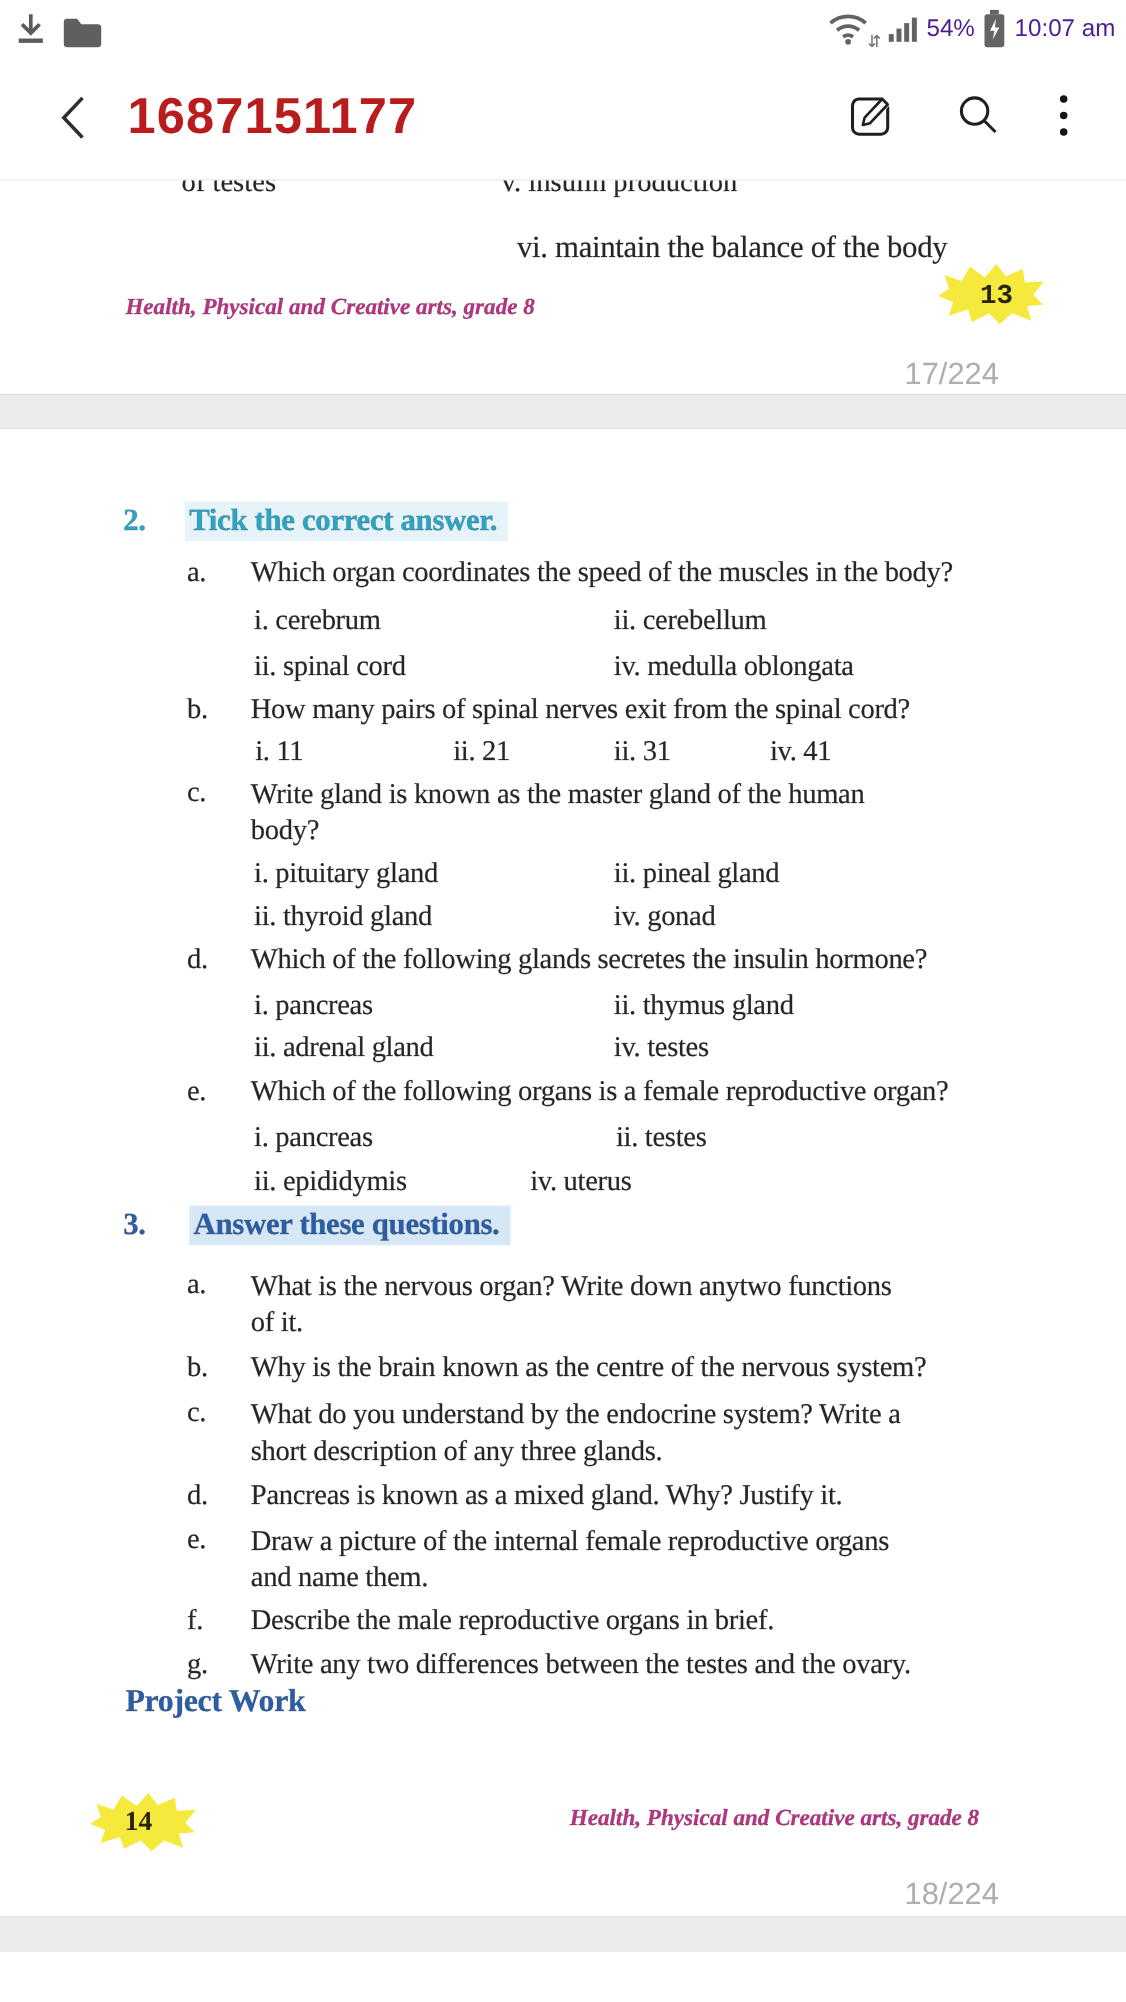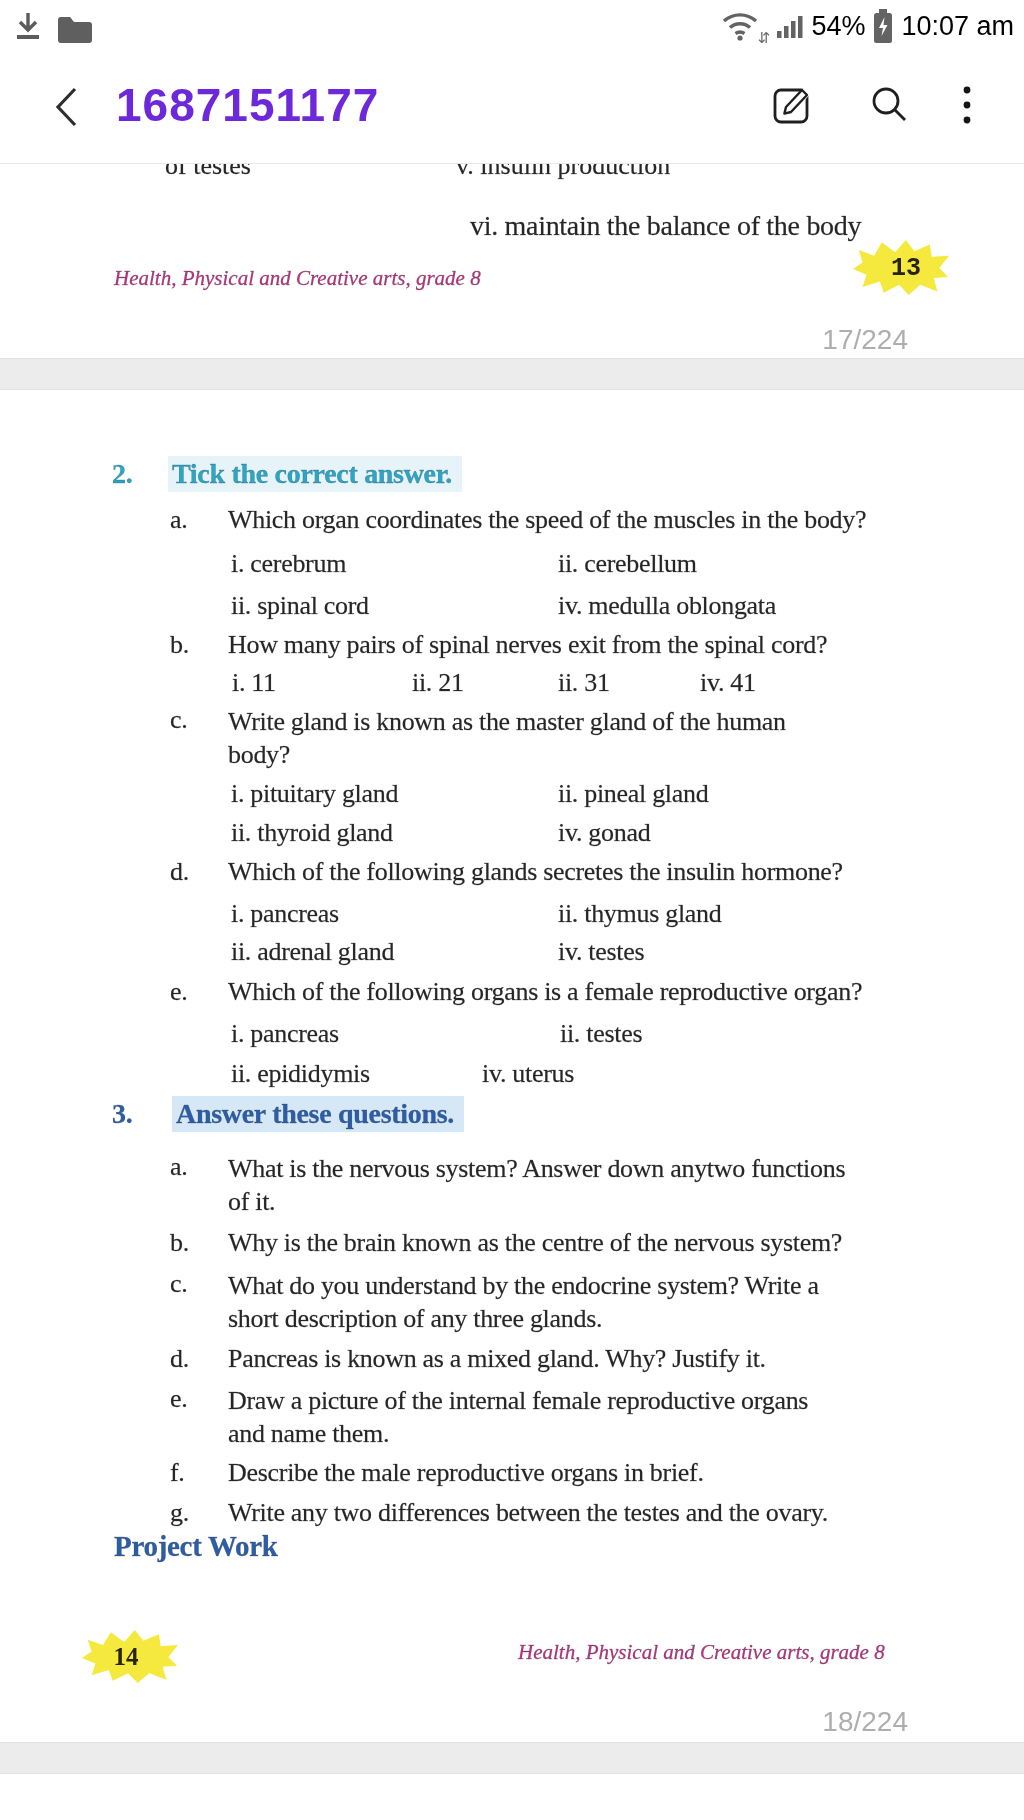--- a/index.html
+++ b/index.html
@@ -2,43 +2,43 @@
 <html><head>
 <meta charset="utf-8">
 <style>
   html,body{margin:0;padding:0;background:#fff;}
   .screen{position:relative;width:1024px;height:1820px;background:#ffffff;overflow:hidden;
           font-family:"Liberation Sans",sans-serif;}
   
   .statusbar{position:absolute;top:0;left:0;width:100%;height:56px;background:#fff;}
   .st-left{position:absolute;left:12px;top:10px;display:flex;align-items:flex-end;gap:12px;}
   .st-right{position:absolute;right:10px;top:8px;display:flex;align-items:center;gap:7px;}
-  .st-text{font-size:27px;color:#000000;}
+  .st-text{font-size:22px;color:#4c1d95;}
   
   .appbar{position:absolute;top:56px;left:0;width:100%;height:98px;background:#fff;}
   .back-btn{position:absolute;left:52px;top:28px;width:30px;height:46px;}
-  .appbar-title{position:absolute;left:116px;top:22px;font-size:46px;font-weight:bold;color:#6d28d9;letter-spacing:1px;}
+  .appbar-title{position:absolute;left:116px;top:22px;font-size:46px;font-weight:bold;color:#b91c1c;letter-spacing:1px;}
   .ab-icons{position:absolute;right:52px;top:26px;display:flex;align-items:center;gap:52px;}
   
   .hairline{position:absolute;top:163px;left:0;width:100%;border-top:1px solid #e7e7e7;}
   .band{position:absolute;left:0;width:100%;height:30px;background:#ececec;
         border-top:1px solid #e2e2e2;border-bottom:1px solid #e2e2e2;}
   .pageind{position:absolute;right:116px;font-size:28px;color:#aeaeae;}
   .doc{font-family:"Liberation Serif","DejaVu Serif",serif;color:#262626;
        -webkit-text-stroke:.35px rgba(40,40,40,.5);}
   .row{position:absolute;white-space:nowrap;font-size:26px;letter-spacing:-0.3px;}
   .opt{position:absolute;top:0;}
   .qlabel{position:absolute;left:170px;top:0;}
   .qtext{position:absolute;left:228px;top:0;}
   .lines span{display:block;line-height:33px;}
   .h-teal{color:#2ba6c6;font-weight:bold;font-size:28px;}
   .h-blue{color:#2c5ea8;font-weight:bold;font-size:28px;}
   .hl-teal{background:rgba(165,214,232,0.28);padding:2px 10px 3px 4px;margin-left:-4px;}
   .hl-blue{background:#d6e8f5;padding:2px 10px 3px 4px;margin-left:-4px;}
-  .mag{color:#bf2f85;font-weight:normal;font-style:italic;font-size:21px;letter-spacing:0;}
+  .mag{color:#bf2f85;font-weight:bold;font-style:italic;font-size:21px;letter-spacing:0;}
   .blob{position:absolute;background:#f4e93c;display:flex;align-items:center;justify-content:center;
         font-family:"Liberation Serif",serif;font-weight:bold;font-size:25px;color:#29240f;
         clip-path:polygon(0% 52%,10% 40%,6% 18%,22% 28%,30% 4%,44% 22%,55% 0%,64% 20%,80% 8%,
                   82% 30%,100% 28%,90% 50%,99% 66%,84% 68%,88% 92%,70% 80%,58% 98%,48% 80%,
                   32% 94%,28% 74%,10% 84%,14% 62%);}
   .clipwrap{position:absolute;top:164px;left:0;right:0;height:21px;overflow:hidden;}
   .clipwrap span{position:absolute;top:-13px;font-size:26px;}
   svg{display:block;}
 </style>
 </head>
@@ -215,21 +215,21 @@
   </div>
 
   <div class="row doc" style="top:1098px;">
     <span class="opt h-blue" style="left:112px;">3.</span>
     <span class="opt h-blue" style="left:176px;"><span class="hl-blue">Answer these questions.</span></span>
   </div>
 
   <div class="row doc" style="top:1152px;">
     <span class="qlabel">a.</span>
     <span class="qtext lines">
-      <span>What is the nervous system? Answer down anytwo functions</span>
+      <span>What is the nervous organ? Write down anytwo functions</span>
       <span>of it.</span>
     </span>
   </div>
 
   <div class="row doc" style="top:1228px;">
     <span class="qlabel">b.</span>
     <span class="qtext">Why is the brain known as the centre of the nervous system?</span>
   </div>
 
   <div class="row doc" style="top:1269px;">

